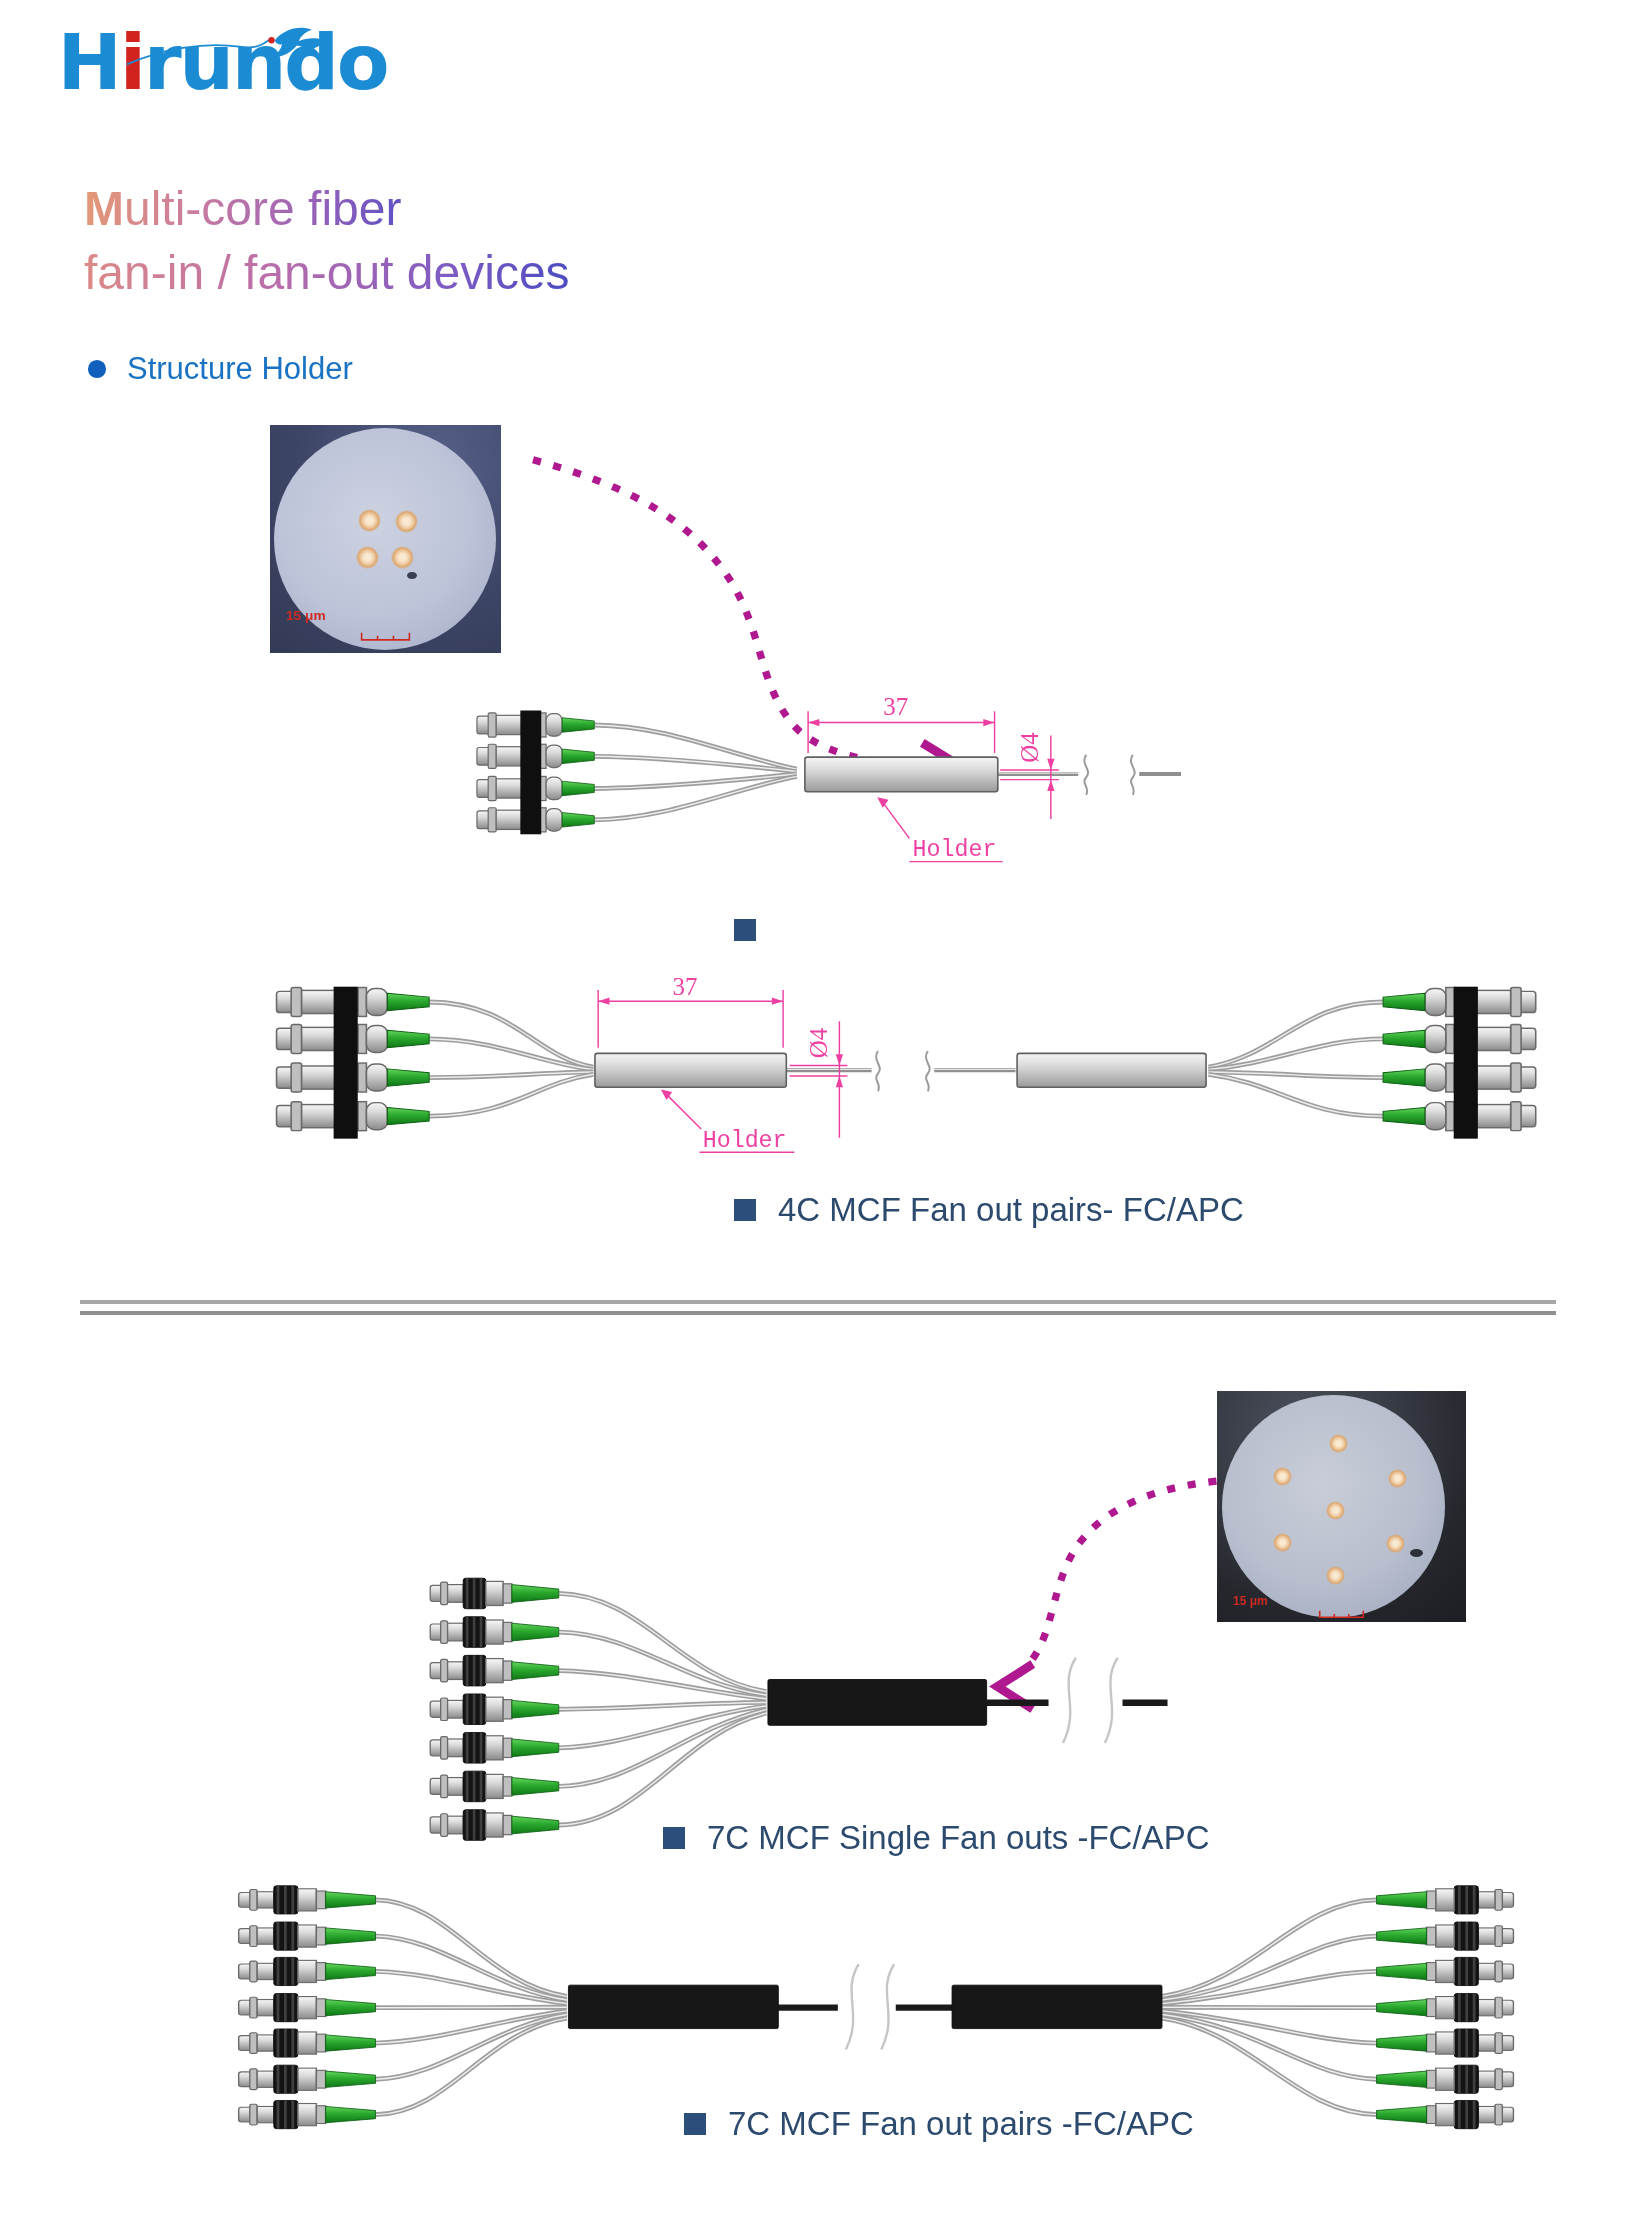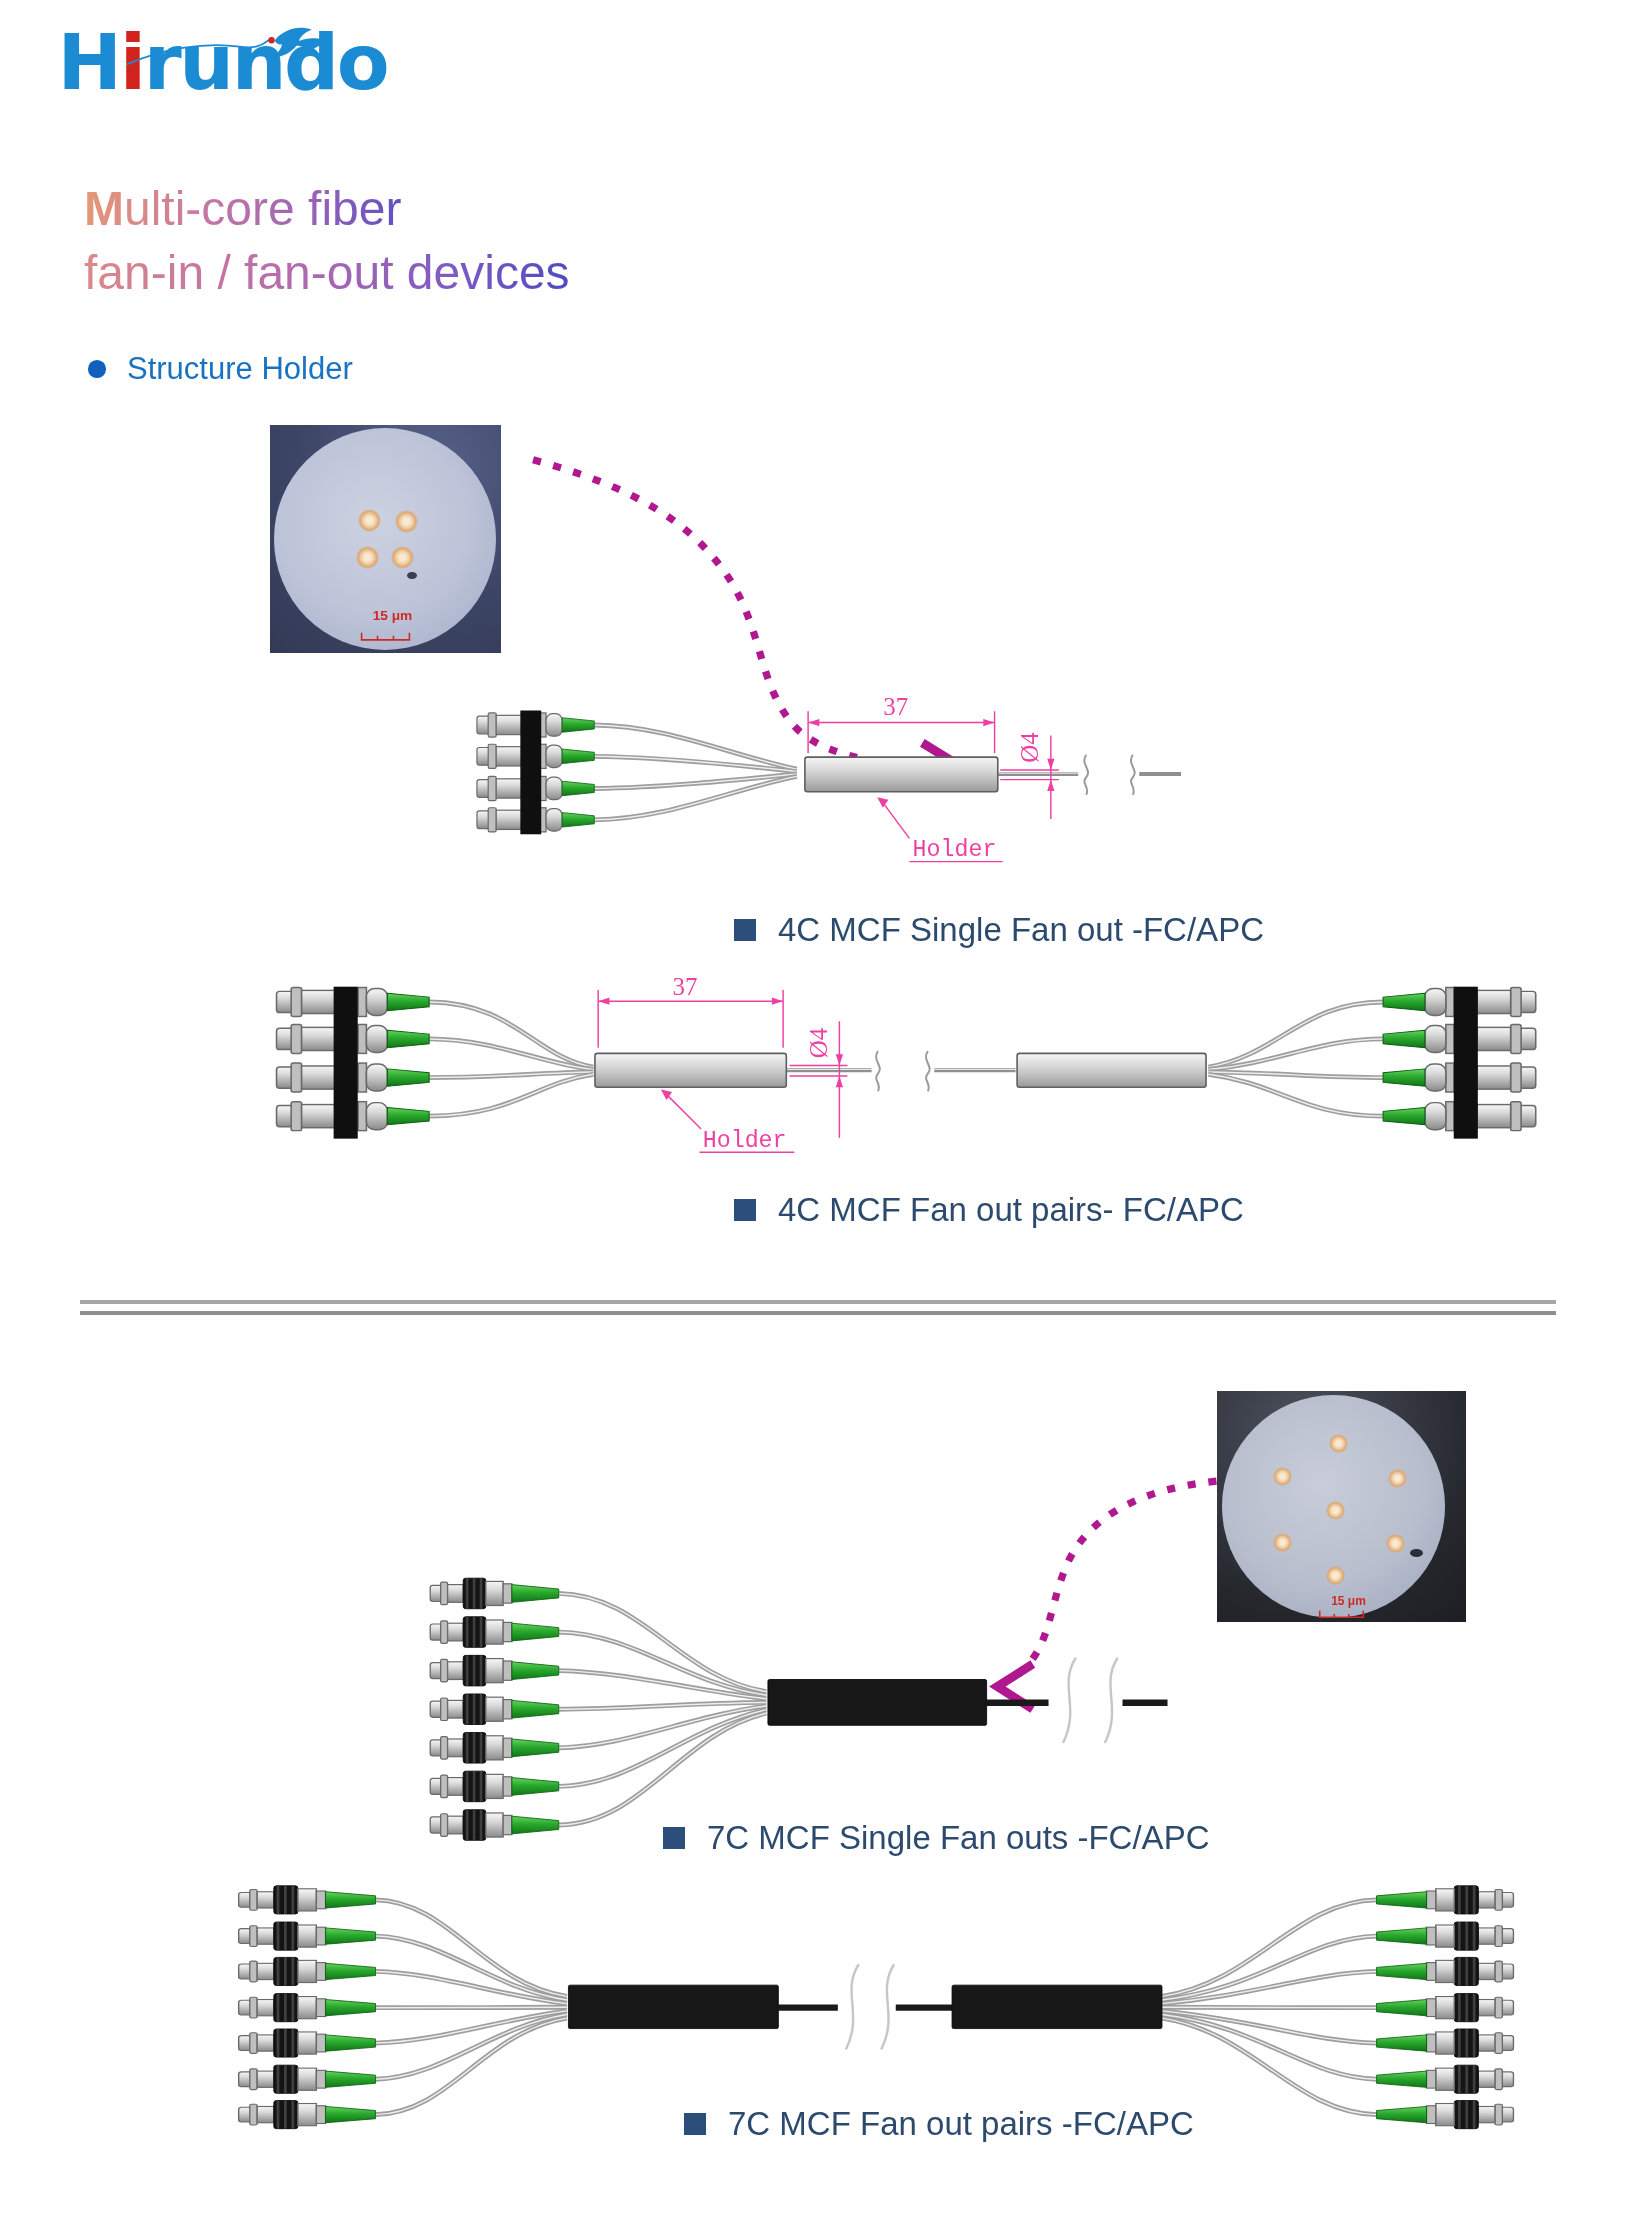--- a/index.html
+++ b/index.html
@@ -31,21 +31,21 @@
       background:radial-gradient(circle at 70% 18%,#57628a,#3d4566 55%,#333a55 100%);}
   #micro4 .disc{position:absolute;left:4px;top:3.2px;width:222px;height:222px;border-radius:50%;
       background:radial-gradient(circle at 45% 42%,#cdd2e1 0%,#bcc3d8 55%,#abb3cb 82%,#98a1ba 98%);}
   #micro7{left:1217px;top:1391px;width:249px;height:231px;
       background:radial-gradient(circle at 35% 18%,#4d525f,#25272d 70%,#1c1e23 100%);}
   #micro7 .disc{position:absolute;left:4.8px;top:4px;width:223px;height:223px;border-radius:50%;
       background:radial-gradient(circle at 45% 40%,#c9cdd9 0%,#b8becd 55%,#a7afc3 80%,#8f98ae 98%);}
   .core{position:absolute;border-radius:50%;
       background:radial-gradient(circle,#f8ead2 0 20%,#eec99e 42%,#dca872 58%,rgba(220,168,114,0) 72%);}
   .speck{position:absolute;border-radius:50%;}
-  .scale-label{position:absolute;left:7px;width:100%;text-align:center;color:#cf2a22;
+  .scale-label{position:absolute;left:16px;width:100%;text-align:left;color:#cf2a22;
       font-weight:700;font-size:13.7px;}
   .scale-bar{position:absolute;}
   
   svg{display:block;}
   .met{fill:url(#gmet);stroke:#6a6a6a;stroke-width:1.5;}
   .met2{fill:#bfbfbf;stroke:#6a6a6a;stroke-width:1.5;}
   .met3{fill:#d7d7d7;}
   .blk{fill:#141414;stroke:#000;}
   .boot{fill:url(#gboot);stroke:#0b5c11;stroke-width:1;}
   .fib{stroke:#9e9e9e;stroke-width:6;fill:none;}
@@ -179,21 +179,20 @@
       <polygon class="dimf" points="1306,969 1301.5,983 1310.5,983"></polygon>
       <text class="dtxt" transform="translate(1290,948) rotate(-90)">Ø4</text>
       <polygon class="dimf" points="1090,991 1104,994 1097,1004"></polygon>
       <path class="dim" d="M1096,996 L1130,1042 M1130,1071 H1246"></path>
       <text class="htxt" x="1134" y="1064">Holder</text>
     </g>
   </svg>
 
   <div class="abs caption" style="left:734px;top:909px">
     <span class="sq"></span>
-    <span>4C MCF Single Fan out -FC/APC</span>
   </div>
 
   <svg class="abs" style="left:257px;top:969px" width="1287" height="197" viewBox="320 1205 1600 245">
     <g>
       <path class="fib" d="M534,1246 C640,1247 665,1315 738,1327"></path>
         <path class="fib2" d="M534,1246 C640,1247 665,1315 738,1327"></path>
       <path class="fib" d="M534,1292 C620,1293 670,1322 738,1330"></path>
         <path class="fib2" d="M534,1292 C620,1293 670,1322 738,1330"></path>
       <path class="fib" d="M534,1340 C620,1340 670,1334 738,1333"></path>
         <path class="fib2" d="M534,1340 C620,1340 670,1334 738,1333"></path>

